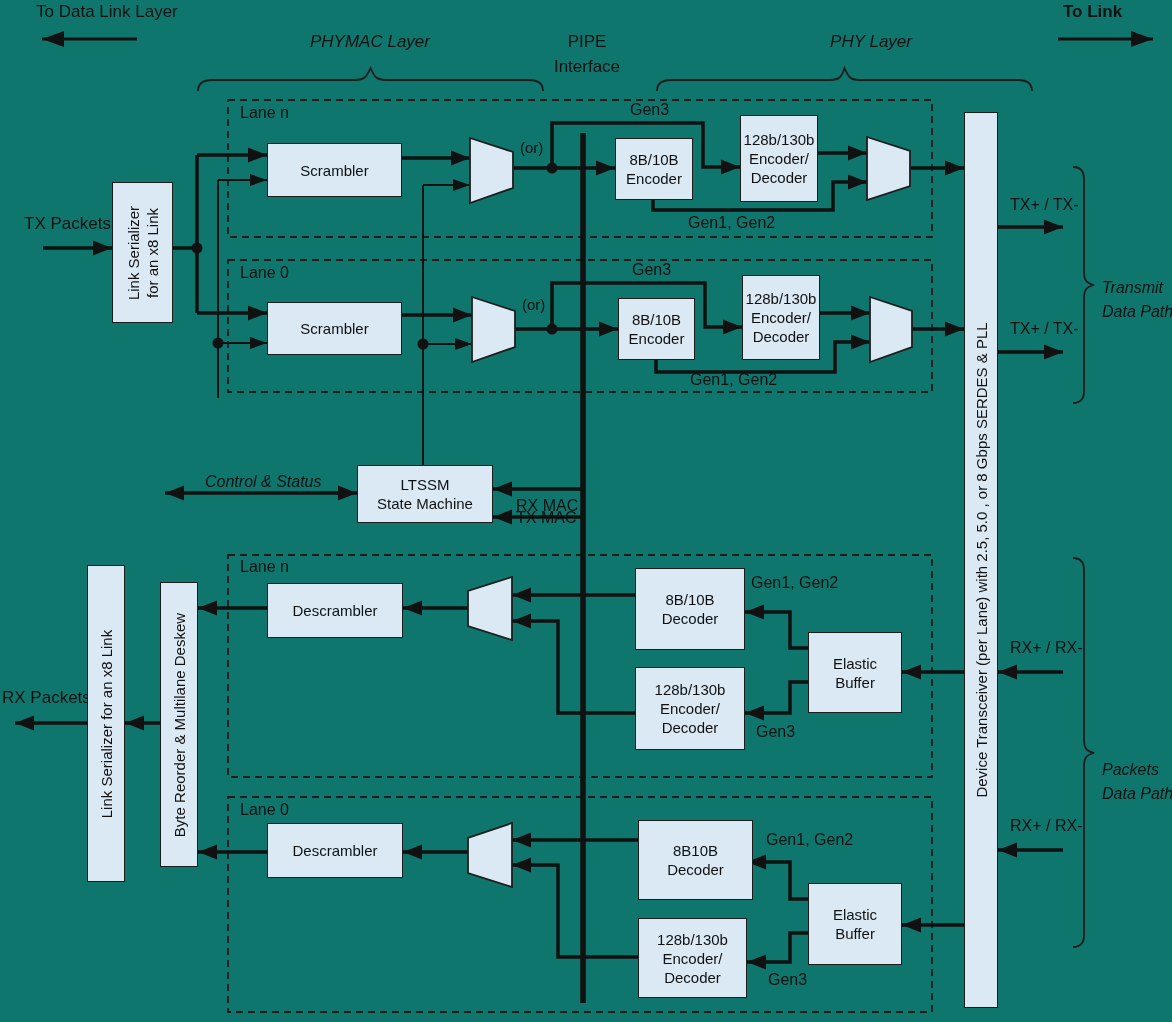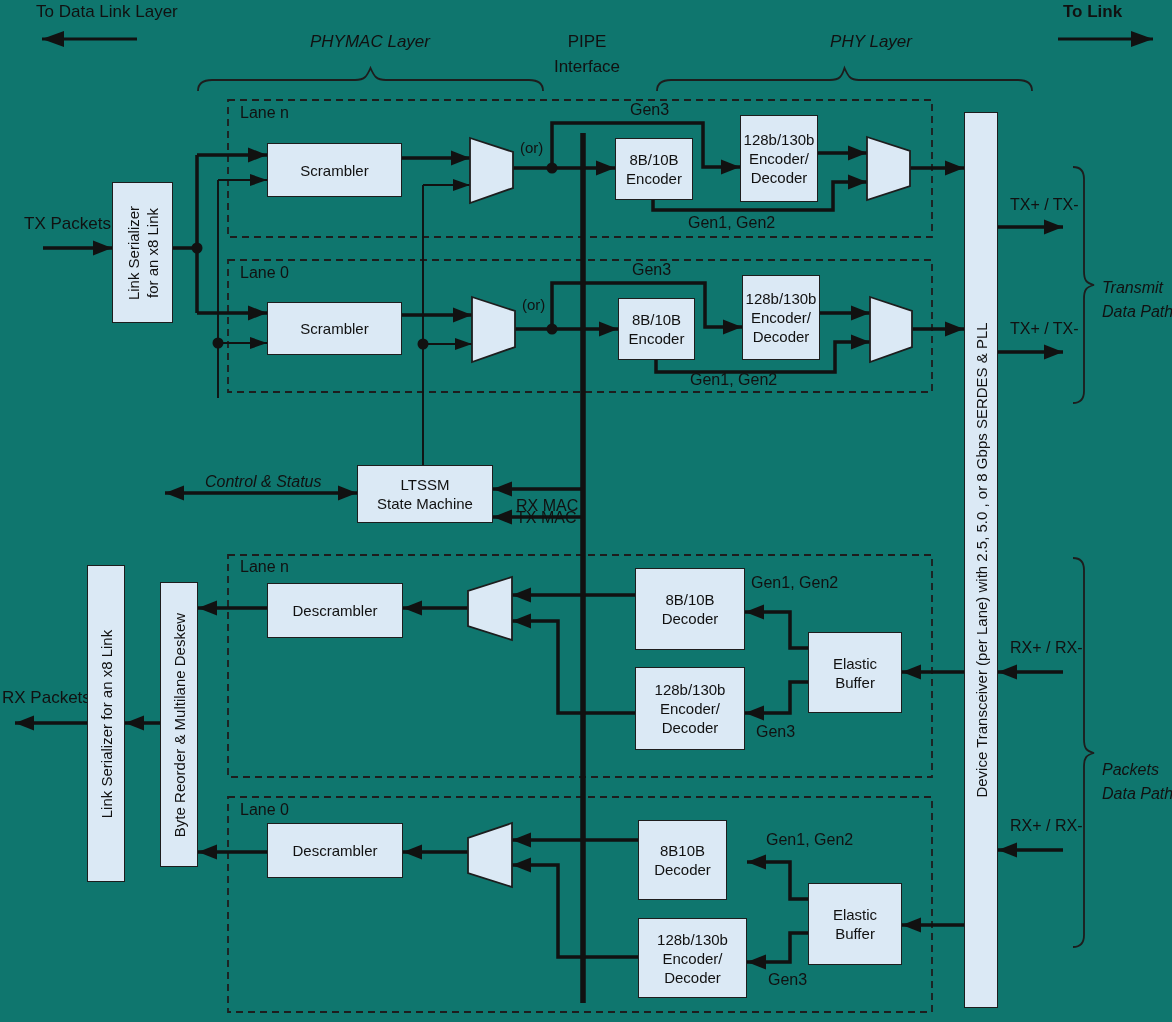--- a/index.html
+++ b/index.html
@@ -253,21 +253,21 @@
   <span>Decoder</span>
 </div>
 <div class="box" style="left:808px;top:632px;width:94px;height:81px;">
   <span>Elastic</span>
   <span>Buffer</span>
 </div>
 
 <div class="box" style="left:267px;top:823px;width:136px;height:55px;">
       <span>Descrambler</span>
     </div>
-<div class="box" style="left:638px;top:820px;width:89px;height:80px;">
+<div class="box" style="left:638px;top:820px;width:115px;height:80px;">
   <span>8B10B</span>
   <span>Decoder</span>
 </div>
 <div class="box" style="left:638px;top:918px;width:109px;height:80px;">
   <span>128b/130b</span>
   <span>Encoder/</span>
   <span>Decoder</span>
 </div>
 <div class="box" style="left:808px;top:883px;width:94px;height:82px;">
   <span>Elastic</span>

